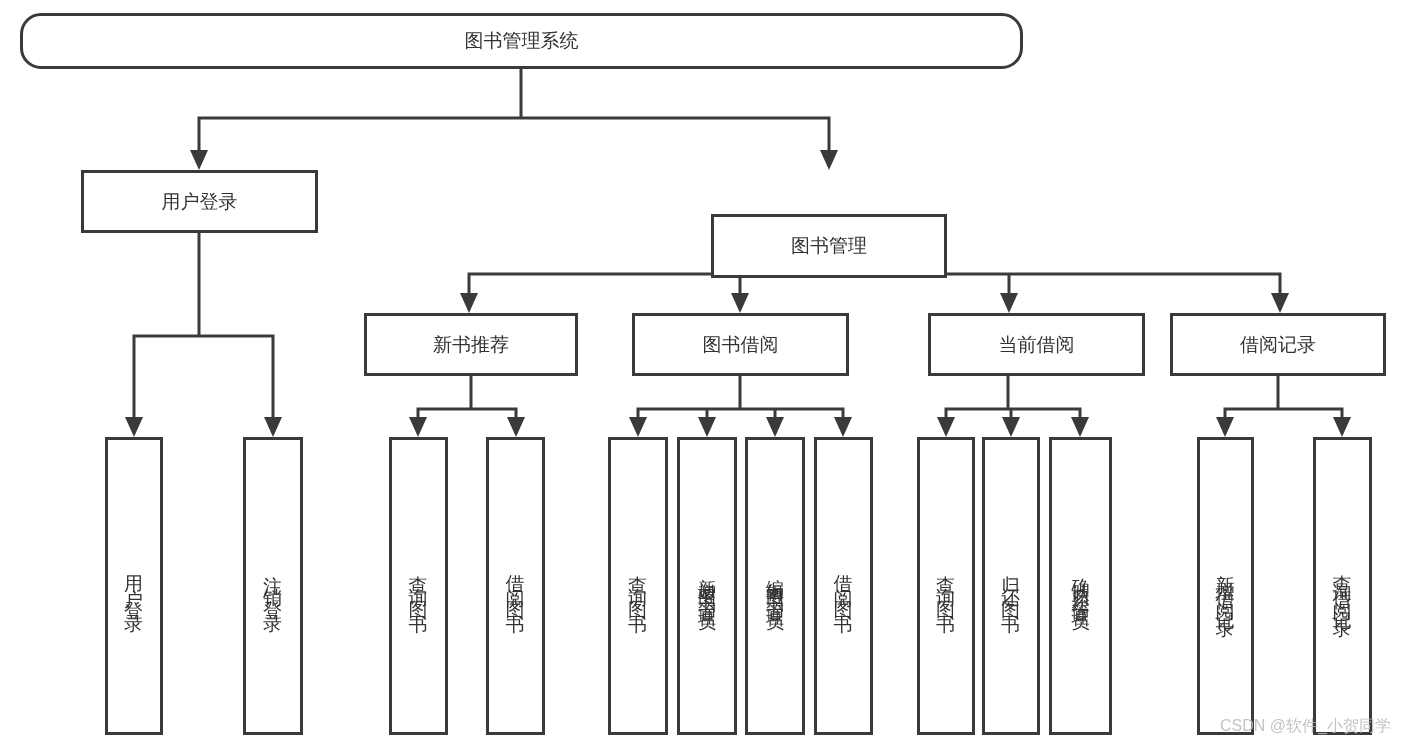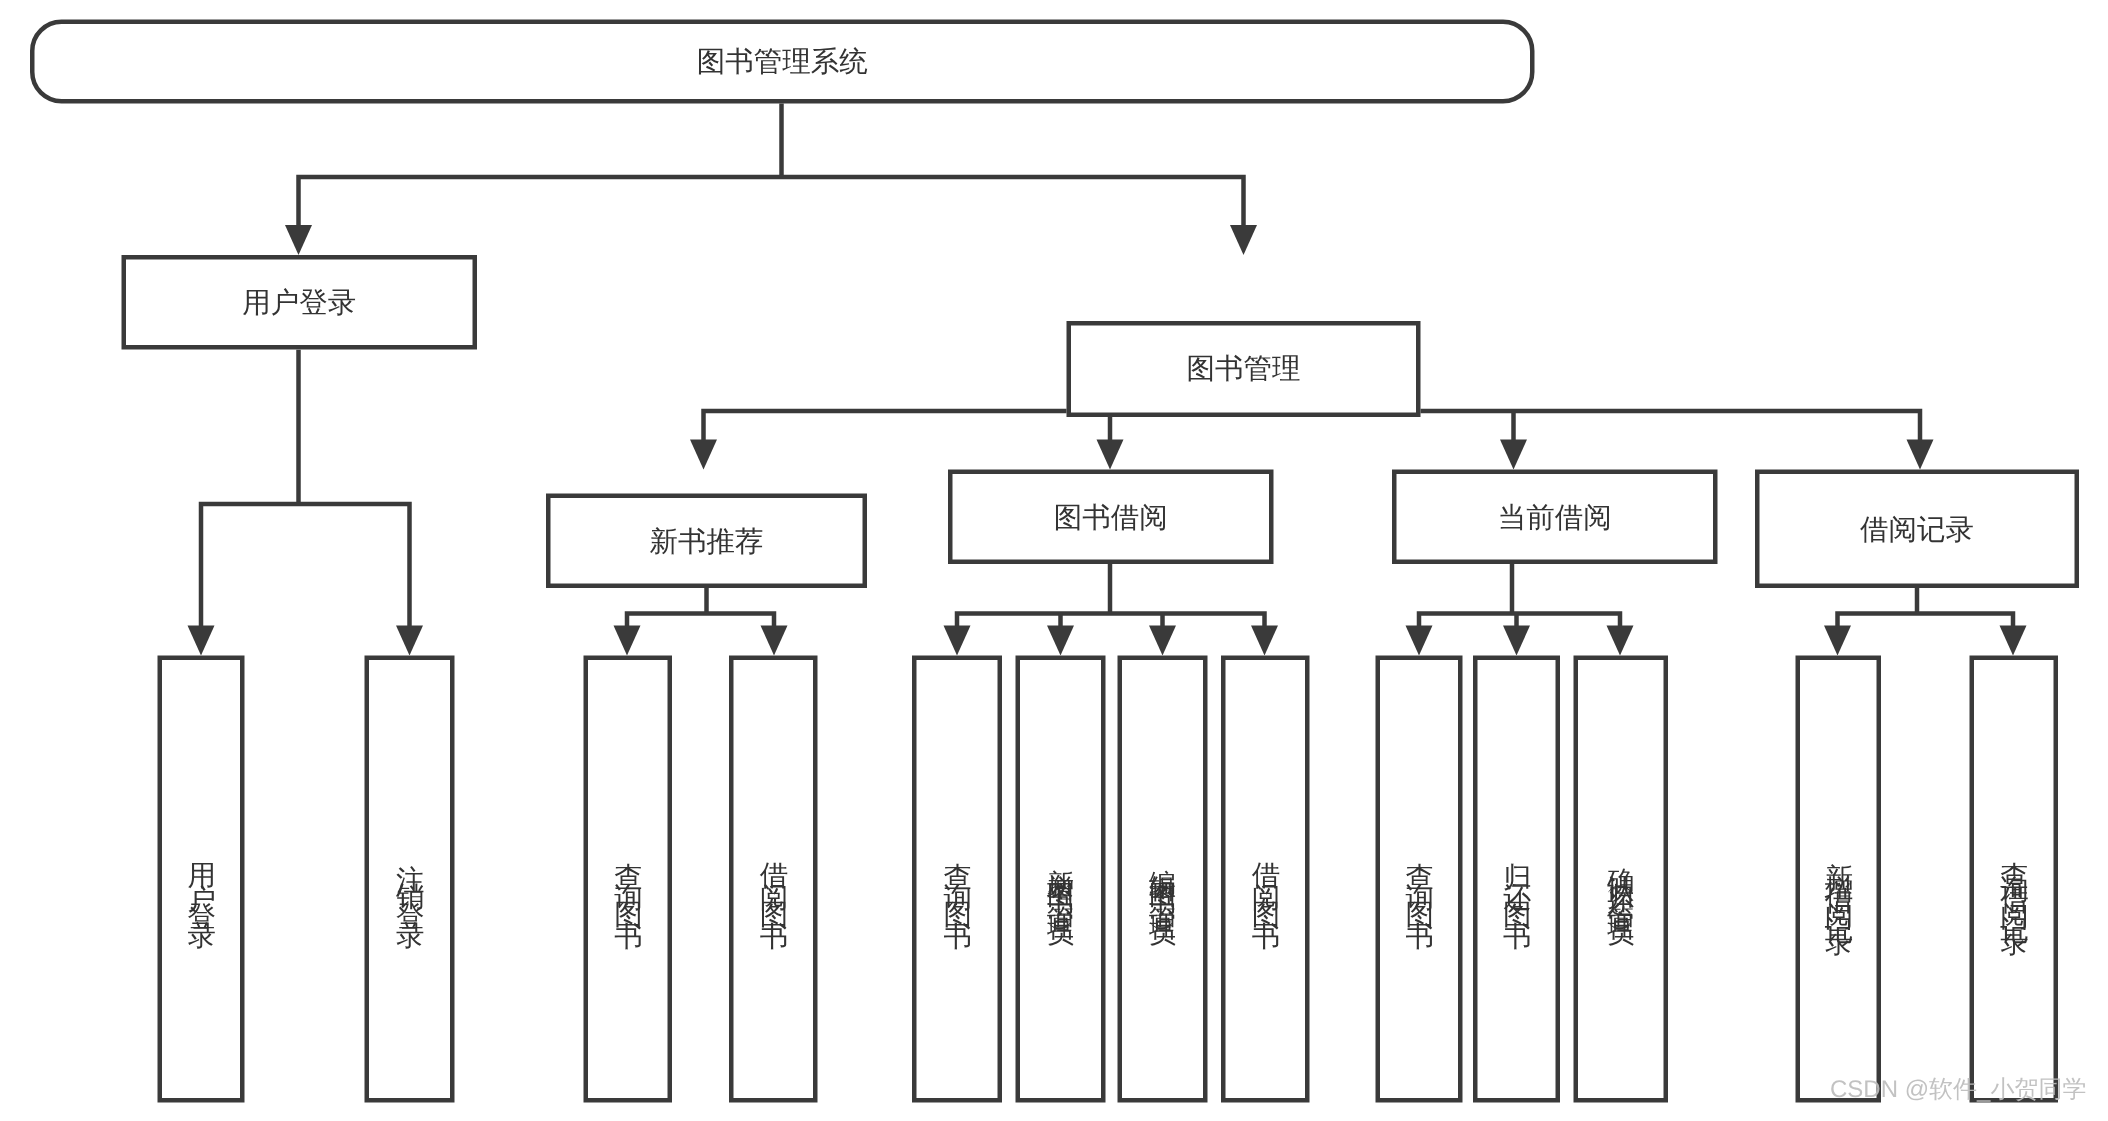--- a/index.html
+++ b/index.html
@@ -26,24 +26,24 @@
     background:#ffffff;
     display:flex;align-items:center;justify-content:center;
     color:var(--text);
     font-size:19px;
     z-index:2;
   }
   
   .b-root{left:20px;top:13px;width:1003px;height:56px;border-radius:21px;}
   .b-user-login{left:81px;top:170px;width:237px;height:63px;}
   .b-book-mgmt{left:711px;top:170px;width:236px;height:64px;margin-top:44px;}
-  .b-new-book{left:364px;top:313px;width:214px;height:63px;margin-top:16px;}
+  .b-new-book{left:364px;top:313px;width:214px;height:63px;}
   .b-book-borrow{left:632px;top:313px;width:217px;height:63px;font-family:Liberation Mono, monospace;}
   .b-current-borrow{left:900px;top:313px;width:217px;height:63px;margin-left:28px;}
-  .b-borrow-record{left:1170px;top:313px;width:216px;height:79px;}
+  .b-borrow-record{left:1170px;top:313px;width:216px;height:63px;}
   
   .leaf{top:437px;height:298px;}
   .leaf span{
     writing-mode:vertical-rl;
     white-space:nowrap;
     line-height:1;
   }
   .ls4 span{letter-spacing:13px;}
   .ls6 span{letter-spacing:9px;}
   .ls10 span{letter-spacing:5px;font-size:18px;}

